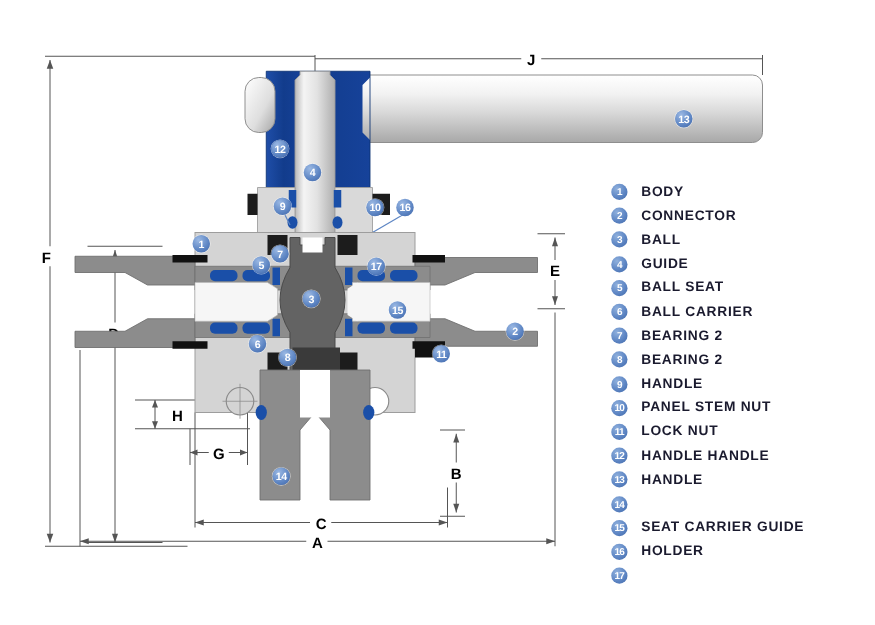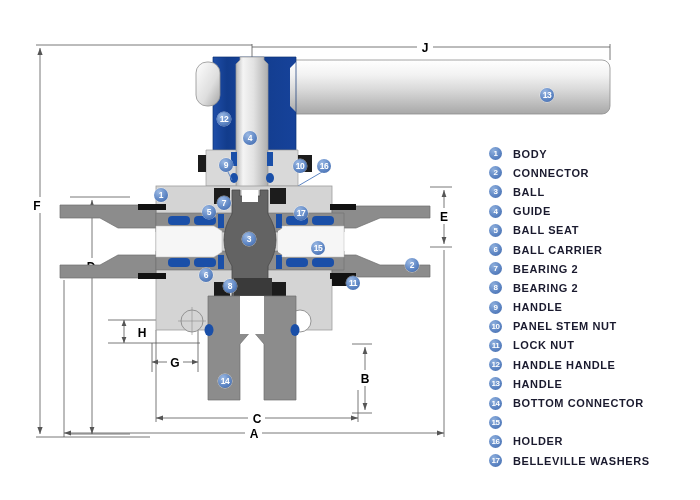--- a/index.html
+++ b/index.html
@@ -320,28 +320,27 @@
   <div class="legend-row">
     <div class="badge">12</div>
     <div class="legend-label">HANDLE HANDLE</div>
   </div>
   <div class="legend-row">
     <div class="badge">13</div>
     <div class="legend-label">HANDLE</div>
   </div>
   <div class="legend-row">
     <div class="badge">14</div>
-    <div class="legend-label">BOTTOM CONNECTOR</div>
   </div>
   <div class="legend-row">
     <div class="badge">15</div>
+    <div class="legend-label">SEAT CARRIER GUIDE</div>
   </div>
   <div class="legend-row">
     <div class="badge">16</div>
     <div class="legend-label">HOLDER</div>
   </div>
   <div class="legend-row">
     <div class="badge">17</div>
-    <div class="legend-label">BELLEVILLE WASHERS</div>
   </div>
 </div>
 
 </div>
 
 </body></html>

